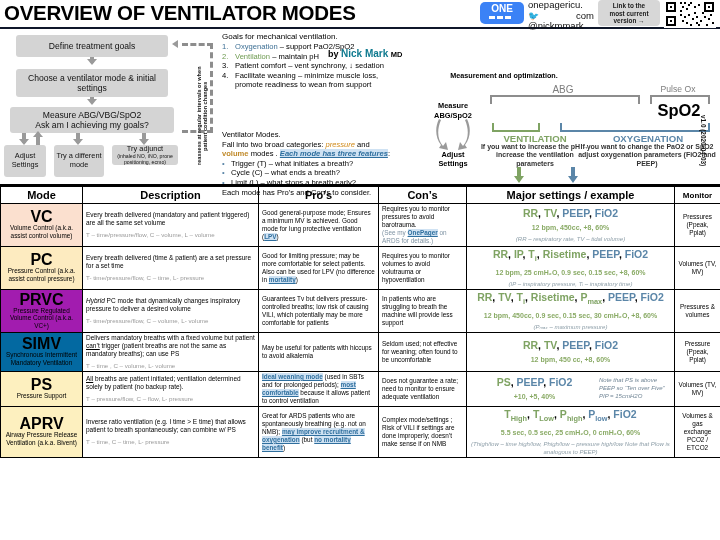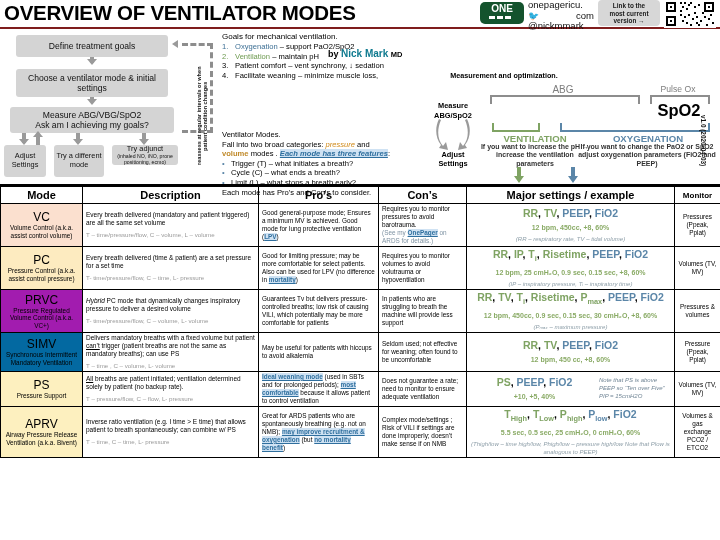--- a/index.html
+++ b/index.html
@@ -4,27 +4,27 @@
 <style>
   html,body{margin:0;padding:0;}
   body{
     width:720px;height:540px;overflow:hidden;background:#ffffff;
     font-family:"Liberation Sans","DejaVu Sans",sans-serif;
     color:#000;
   }
   .page{position:relative;width:720px;height:540px;}
 
   
-  .header{position:relative;height:27px;border-bottom:2px solid #7f1d1d;}
+  .header{position:relative;height:27px;border-bottom:2px solid #0f172a;}
   .title{position:absolute;left:4px;top:1px;font-size:20.5px;font-weight:bold;letter-spacing:-.3px;}
   .byline{position:absolute;left:328px;top:9px;font-size:9px;font-weight:bold;margin-top:39px;}
   .byname{color:#0f7a8f;font-weight:bold;font-size:10px;}
   .bymd{font-size:7.5px;font-weight:bold;}
 
-  .onebadge{position:absolute;left:480px;top:2px;width:44px;height:22px;background:#14532d;border-radius:5px;}
+  .onebadge{position:absolute;left:480px;top:2px;width:44px;height:22px;background:#3b82f6;border-radius:5px;}
   .onebadge .lbl{position:absolute;left:0;right:0;top:1px;text-align:center;font-size:10px;font-weight:bold;color:#fff;}
   .onebadge .dots{position:absolute;left:9px;top:14px;display:flex;gap:2px;}
   .onebadge .dots i{display:block;width:6px;height:3px;background:#fff;}
 
   .sitewrap{position:absolute;left:528px;top:0px;width:66px;font-size:9.5px;line-height:10.5px;color:#111;}
   .site1{text-align:left;}
   .site2{text-align:right;}
   .site3{text-align:left;}
   .tw{position:absolute;left:528px;top:11px;font-size:9px;color:#1d9bf0;}
 
@@ -108,21 +108,21 @@
   th{font-size:11px;font-weight:bold;text-align:center;padding:2px 0;}
   th.small{font-size:8px;}
   .c-mode{width:82px;}
   .c-desc{width:176px;}
   .c-pro{width:120px;}
   .c-con{width:88px;}
   .c-set{width:208px;}
   .c-mon{width:46px;}
 
   .mcell{text-align:center;}
-  .mabbr{font-size:12px;font-weight:normal;line-height:14px;}
+  .mabbr{font-size:16px;font-weight:bold;line-height:14px;}
   .mfull{font-size:6.4px;line-height:7.6px;}
   .desc{font-size:6.5px;line-height:8px;}
   .tcl{font-size:6.2px;line-height:7.6px;color:#999;margin-top:4px;}
   .pro,.con{font-size:6.4px;line-height:8px;}
   .mon{font-size:6.4px;line-height:7.8px;text-align:center;}
   .lk{color:#2f6f9e;text-decoration:underline;background:#cfe2f3;font-weight:bold;}
   .set{text-align:center;}
   .setline{font-size:10.5px;font-weight:bold;line-height:13px;}
   .setvals{font-size:7px;font-weight:bold;color:#8aab66;line-height:10px;margin-top:3px;}
   .setnote{font-size:6px;font-style:italic;color:#8d9ea8;line-height:8px;margin-top:2px;}
@@ -258,20 +258,21 @@
           </li>
         <li>
             <span class="num">3.</span>
             <span><span>Patient comfort</span><span> – vent synchrony, ↓ sedation</span></span>
           </li>
         <li>
             <span class="num">4.</span>
             <span><span>Facilitate weaning</span><span> – minimize muscle loss,</span></span>
           </li>
       </ol>
+      <div class="cont">promote readiness to wean from support</div>
     </div>
 
     <div class="vmodes">
       <div>Ventilator Modes.</div>
       <div>
         <span>Fall into two broad categories: </span><span class="em-p">pressure</span><span> and</span>
       </div>
       <div>
         <span class="em-v">volume</span><span> modes . </span><span class="feat">Each mode has three features</span><span>:</span>
       </div>

